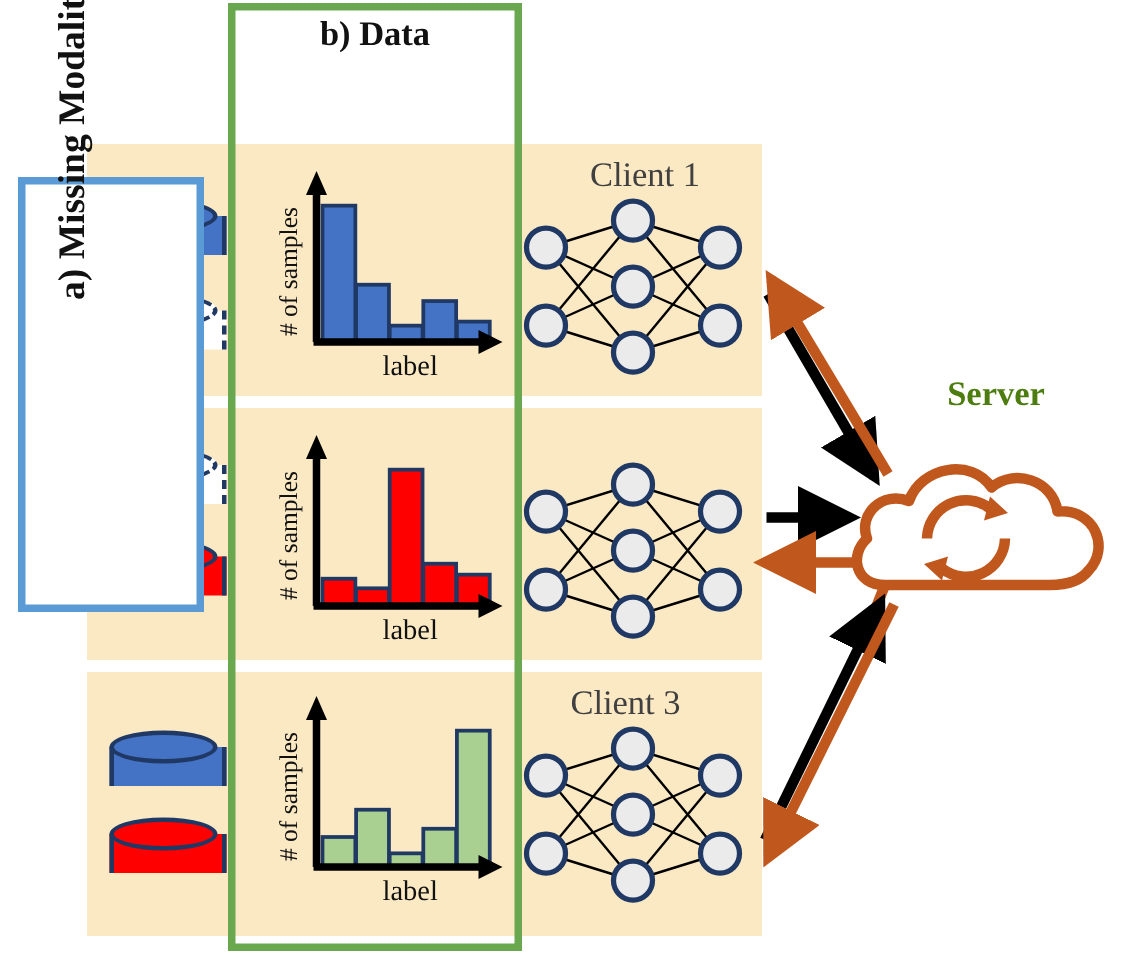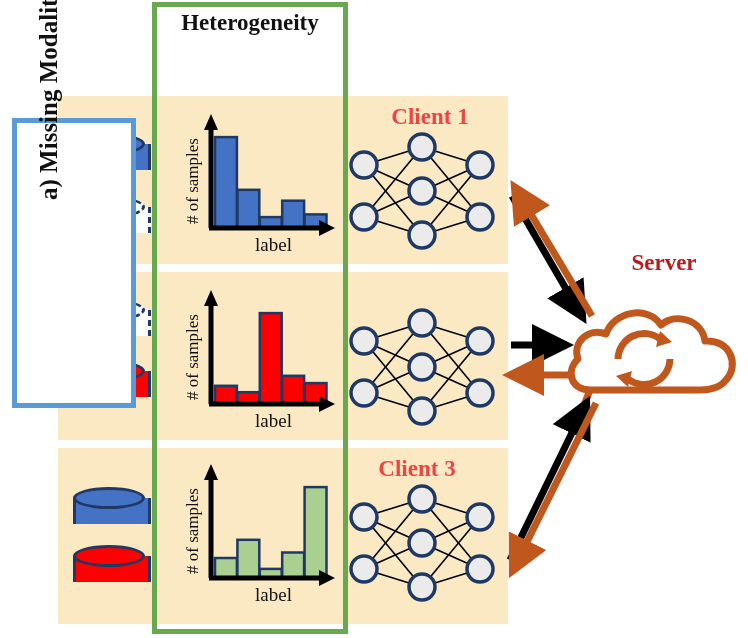--- a/index.html
+++ b/index.html
@@ -54,26 +54,26 @@
 
   
   .chart{position:absolute;width:175px;height:150px;}
   .chart svg{display:block;}
   .axis-ylabel{position:absolute;font-size:17px;color:#111;white-space:nowrap;
       transform:rotate(-90deg);transform-origin:left top;}
   .axis-xlabel{position:absolute;font-size:19px;color:#111;}
 
   
   .client-title{position:absolute;width:150px;text-align:center;
-      font-weight:bold;font-size:23px;color:#ef4444;}
+      font-weight:normal;font-size:23px;color:#404040;}
   .nn{position:absolute;}
 
   
   #server-title{position:absolute;left:604px;top:250px;width:120px;text-align:center;
-      font-weight:bold;font-size:23px;color:#b91c1c;z-index:5;}
+      font-weight:bold;font-size:23px;color:#4d7c0f;z-index:5;}
   #server-cloud{position:absolute;left:560px;top:285px;}
 
   .arrows{position:absolute;left:0;top:0;width:748px;height:638px;}
 </style>
 </head>
 <body>
 
 <div id="stage">
 
   <div class="panel" id="panel-1"></div>
@@ -113,21 +113,21 @@
     <div class="top"></div>
   </div>
   <div class="db red" style="left:73px;top:545px;">
     <div class="bot"></div>
     <div class="body"></div>
     <div class="top"></div>
   </div>
 
   <div id="hetero-box"></div>
   <div id="hetero-title">
-    <div>Heterogeneity</div>
+    <div>b) Data</div>
   </div>
 
   <div class="chart" id="chart-0" style="left:163px;top:112px;">
   <svg width="175" height="150" viewBox="0 0 175 150">
     <g>
           <rect x="52.0" y="25.1" width="21.9" height="90.9" fill="#4472c4" stroke="#1f3864" stroke-width="2.5"></rect>
           <rect x="74.4" y="77.8" width="21.9" height="38.2" fill="#4472c4" stroke="#1f3864" stroke-width="2.5"></rect>
           <rect x="96.8" y="105.1" width="21.9" height="10.9" fill="#4472c4" stroke="#1f3864" stroke-width="2.5"></rect>
           <rect x="119.2" y="88.7" width="21.9" height="27.3" fill="#4472c4" stroke="#1f3864" stroke-width="2.5"></rect>
           <rect x="141.6" y="102.4" width="21.9" height="13.6" fill="#4472c4" stroke="#1f3864" stroke-width="2.5"></rect>

